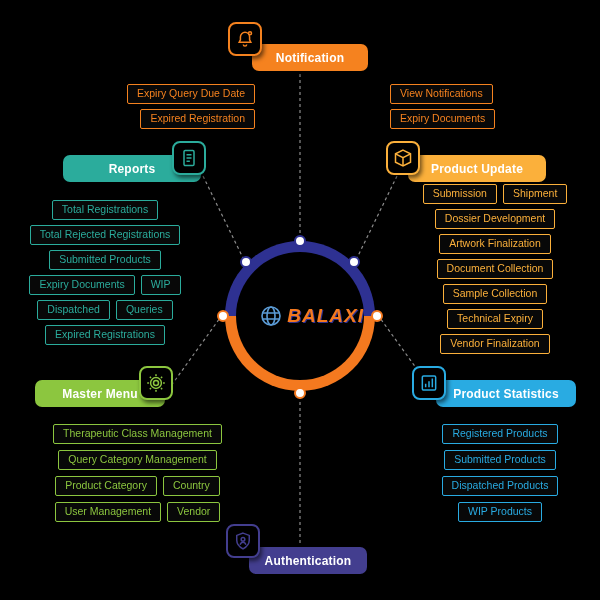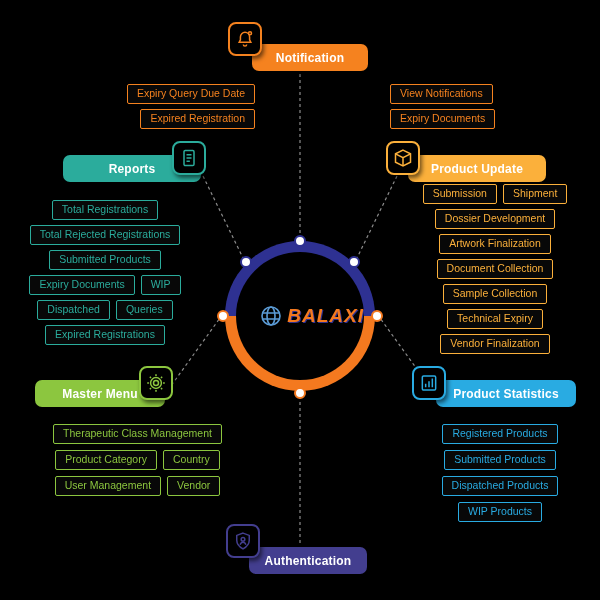--- a/index.html
+++ b/index.html
@@ -212,20 +212,23 @@
       <circle cx="12" cy="12" r="3"></circle>
       <circle cx="12" cy="12" r="6.5"></circle>
       <path d="M12 3.5v-2M12 22.5v-2M20.5 12h2M1.5 12h2M18 6l1.4-1.4M4.6 19.4 6 18M18 18l1.4 1.4M4.6 4.6 6 6"></path>
     </svg>
   </div>
   <div class="pill-list" style="left: 35px; top: 424px; width: 205px; gap: 6px; --c: #8CC63F;">
       <div class="pill-row">
         <span class="pill">Therapeutic Class Management</span>
       </div>
       <div class="pill-row">
+        <span class="pill">Query Category Management</span>
+      </div>
+      <div class="pill-row">
         <span class="pill">Product Category</span>
         <span class="pill">Country</span>
       </div>
       <div class="pill-row">
         <span class="pill">User Management</span>
         <span class="pill">Vendor</span>
       </div>
     </div>
 
   <div class="icon-badge" style="left: 412px; top: 366px; --c: #29ABE2;">

